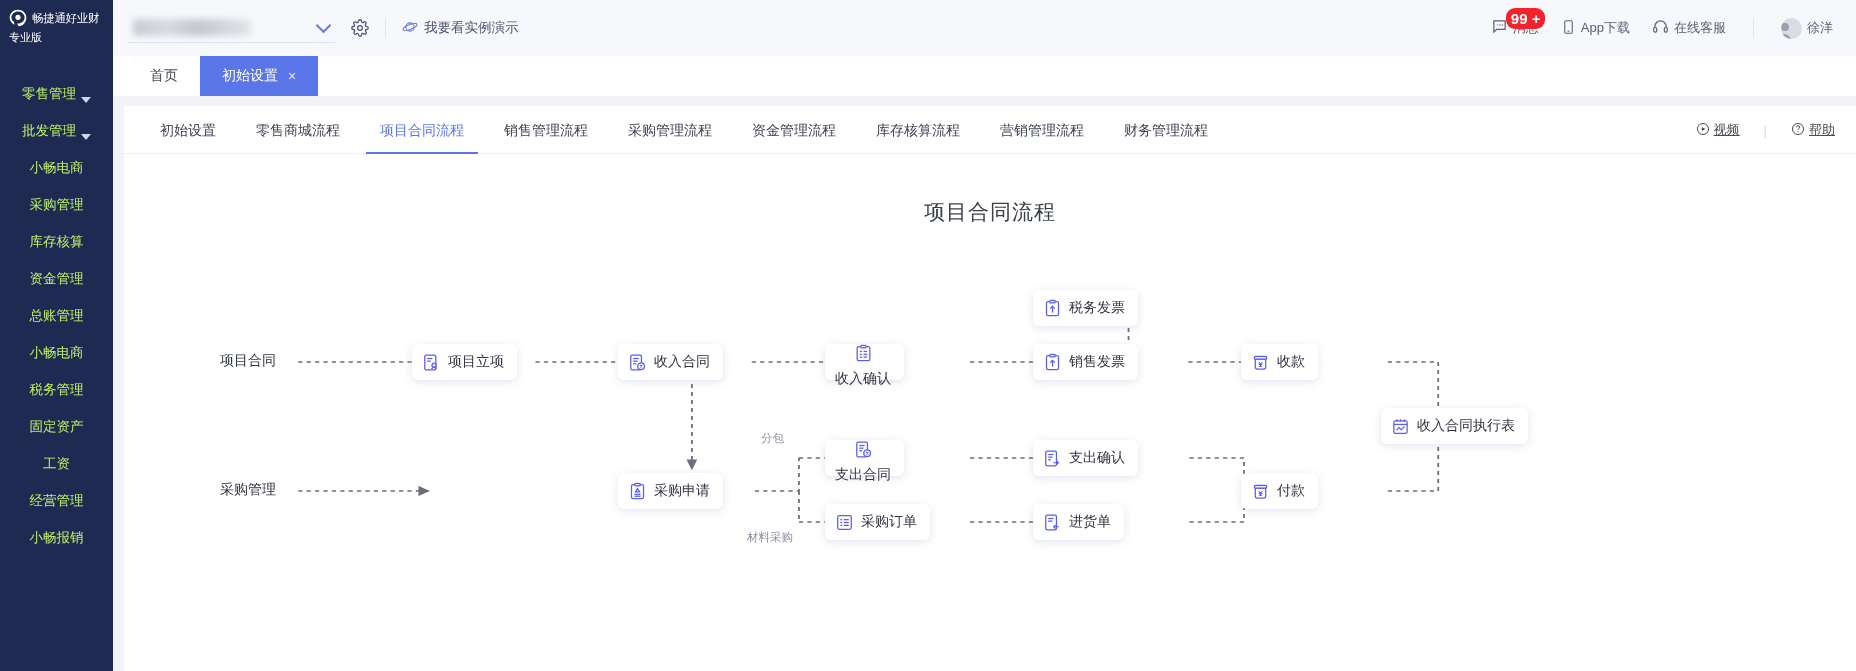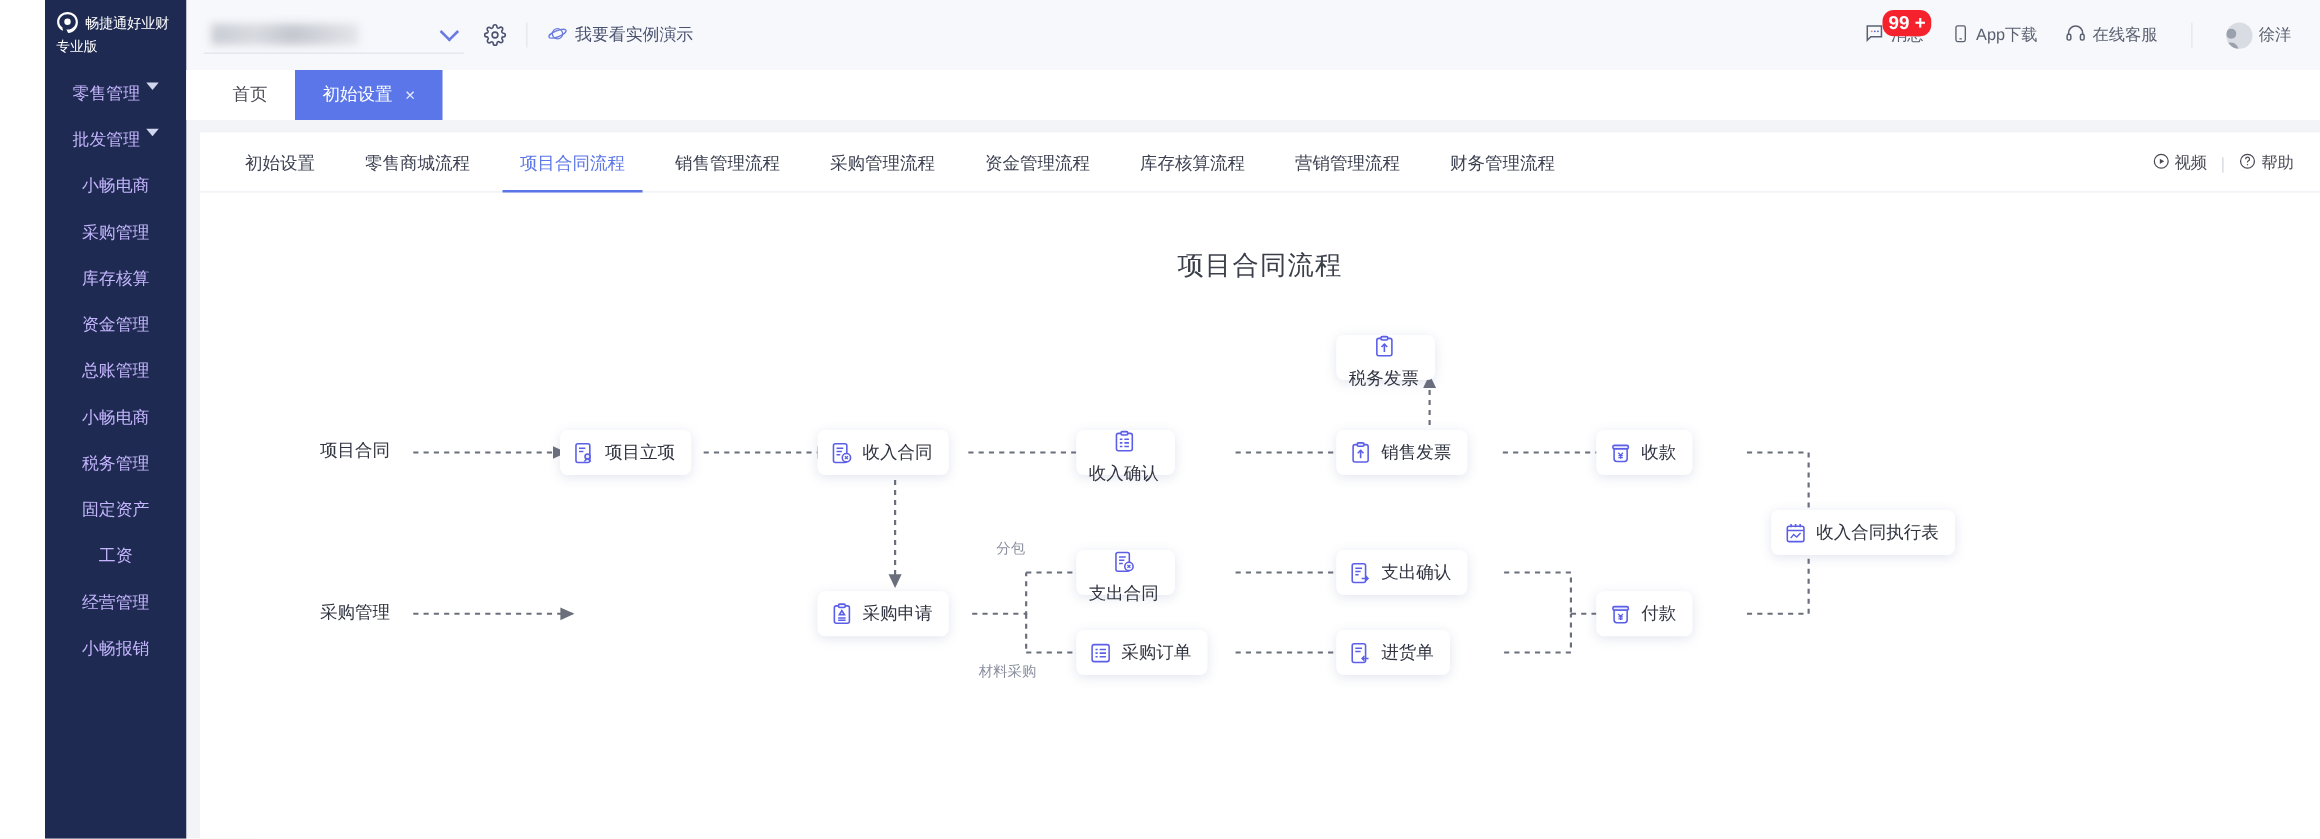--- a/index.html
+++ b/index.html
@@ -12,21 +12,20 @@
   }
   .app { position: relative; width: 1856px; height: 671px; display: flex; }
 
   
   .sidebar {
     width: 113px;
     background: #1f2a52;
     flex: 0 0 113px;
     position: relative;
     overflow: hidden;
-    margin-left: 36px;
   }
   .logo-box {
     height: 56px;
     padding: 8px 6px 0 8px;
     position: relative;
   }
   .logo-row { display: flex; align-items: center; gap: 4px; }
   .logo-mark {
     width: 20px; height: 20px; flex: 0 0 20px;
     position: relative;
@@ -44,24 +43,24 @@
     color: #ffffff;
     font-size: 11px;
     margin-top: 2px;
     margin-left: 1px;
     font-weight: 500;
   }
   .nav-list { margin-top: 10px; }
   .nav-item {
     height: 37px;
     display: flex;
-    align-items: flex-start;
+    align-items: flex-end;
     justify-content: center;
     gap: 5px;
-    color: #c4b5fd;
+    color: #bef264;
     font-size: 13.5px;
     cursor: pointer;
     user-select: none;
   }
   .caret-down {
     width: 0; height: 0;
     border-left: 5px solid transparent;
     border-right: 5px solid transparent;
     border-top: 6px solid #cfd6ee;
     display: inline-block;
@@ -217,23 +216,24 @@
     content: "";
     position: absolute;
     left: 0; right: 0; bottom: 0;
     height: 2px; background: #5b76e8;
   }
   .subtabs-right {
     position: absolute;
     right: 14px;
     top: 0; height: 48px;
     display: flex; align-items: center;
-    gap: 4px;
+    gap: 17px;
     font-size: 13px;
     color: #4a4a55;
+    text-decoration: underline;
   }
   .srl { display: flex; align-items: center; gap: 4px; cursor: pointer; padding: 0 7px;}
   .sr-sep { color: #d5d8e0; }
 
   .flow-title {
     text-align: center;
     font-size: 21px;
     color: #3b3f4a;
     margin-top: 44px;
     letter-spacing: 1px;
@@ -582,21 +582,21 @@
               <svg width="19" height="19" viewBox="0 0 24 24" fill="none" stroke="#5b5fe8" stroke-width="1.6">
                 <rect x="4.4" y="3.4" width="15.2" height="17.6" rx="2"></rect>
                 <rect x="8.6" y="1.6" width="6.8" height="3.4" rx="1.2" fill="#eceafd"></rect>
                 <line x1="12" y1="17.2" x2="12" y2="9.2"></line>
                 <path d="M9.1 12.1 L12 9.2 L14.9 12.1"></path>
               </svg>
             </span>
             <span>销售发票</span>
           </div>
 
-          <div class="node" style="left:909px; top:24px;flex-direction:column;">
+          <div class="node" style="left:909px; top:46px;">
             <span>
               <svg width="19" height="19" viewBox="0 0 24 24" fill="none" stroke="#5b5fe8" stroke-width="1.6">
                 <rect x="4.4" y="3.4" width="15.2" height="17.6" rx="2"></rect>
                 <rect x="8.6" y="1.6" width="6.8" height="3.4" rx="1.2" fill="#eceafd"></rect>
                 <line x1="12" y1="17.2" x2="12" y2="9.2"></line>
                 <path d="M9.1 12.1 L12 9.2 L14.9 12.1"></path>
               </svg>
             </span>
             <span>税务发票</span>
           </div>

